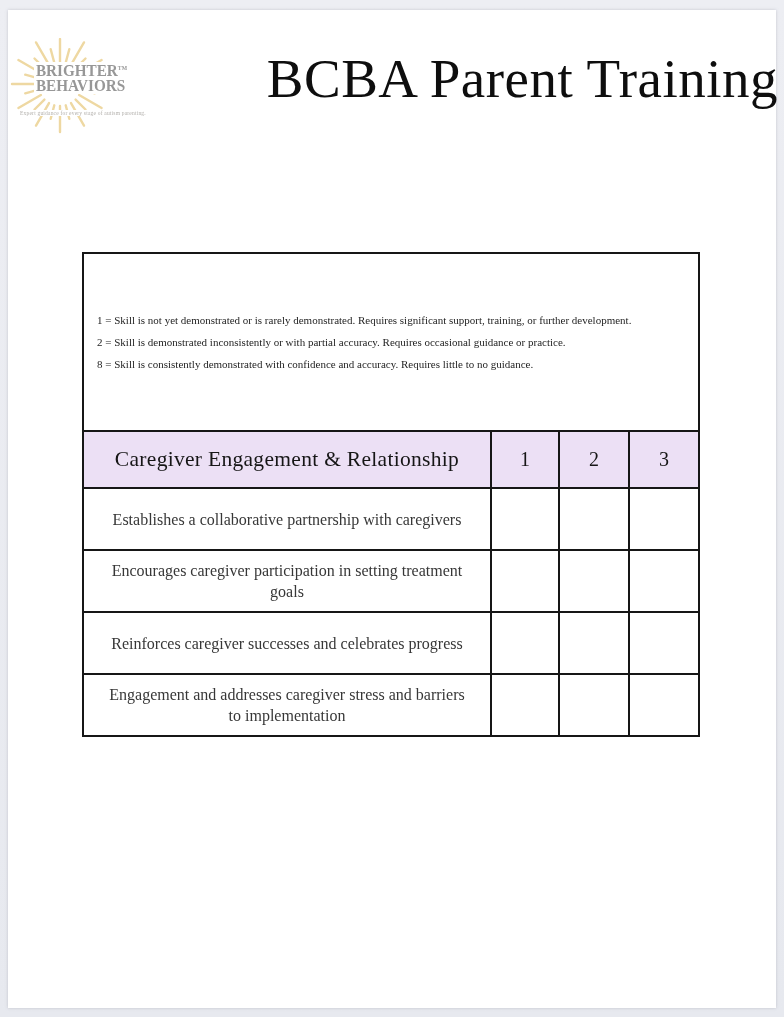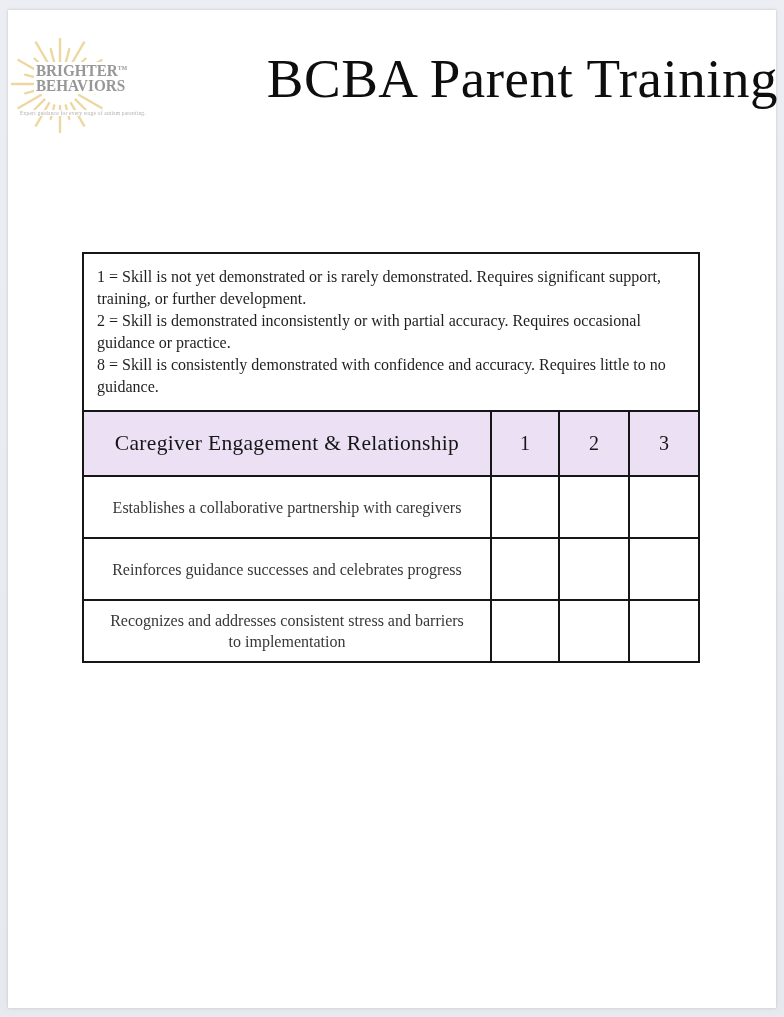--- a/index.html
+++ b/index.html
@@ -77,31 +77,31 @@
     position: absolute;
     left: 74px; top: 242px;
     width: 616px;
     border-collapse: collapse;
     table-layout: fixed;
   }
   .checklist td, .checklist th {
     border: 2px solid #161616;
   }
   td.scale-cell {
-    height: 158px;
+    height: 178px;
     padding: 4px 13px;
     vertical-align: middle;
-    font-size: 16px;
+    font-size: 11px;
     line-height: 22px;
     color: #1e1e1e;
     text-align: left;
   }
   tr.header-row th {
     background: #ece0f5;
-    height: 65px;
+    height: 57px;
     vertical-align: middle;
     font-weight: 400;
     color: #161616;
   }
   th.category {
     font-size: 21.5px;
     letter-spacing: 0.3px;
   }
   th.rating-head { font-size: 20px; }
   td.desc {
@@ -189,27 +189,33 @@
         </tr>
       </tbody>
       <tbody>
           <tr>
             <td class="desc">Establishes a collaborative partnership with caregivers</td>
             <td class="rating"></td>
             <td class="rating"></td>
             <td class="rating"></td>
           </tr>
           <tr>
-            <td class="desc">Reinforces guidance successes and celebrates progress</td>
-            <td class="rating"></td>
-            <td class="rating"></td>
-            <td class="rating"></td>
-          </tr>
-          <tr>
-            <td class="desc">Recognizes and addresses consistent stress and barriers to implementation</td>
+            <td class="desc">Encourages caregiver participation in setting treatment goals</td>
+            <td class="rating"></td>
+            <td class="rating"></td>
+            <td class="rating"></td>
+          </tr>
+          <tr>
+            <td class="desc">Reinforces caregiver successes and celebrates progress</td>
+            <td class="rating"></td>
+            <td class="rating"></td>
+            <td class="rating"></td>
+          </tr>
+          <tr>
+            <td class="desc">Engagement and addresses caregiver stress and barriers to implementation</td>
             <td class="rating"></td>
             <td class="rating"></td>
             <td class="rating"></td>
           </tr>
         </tbody>
     </table>
 
   </div>
 </div>
 

